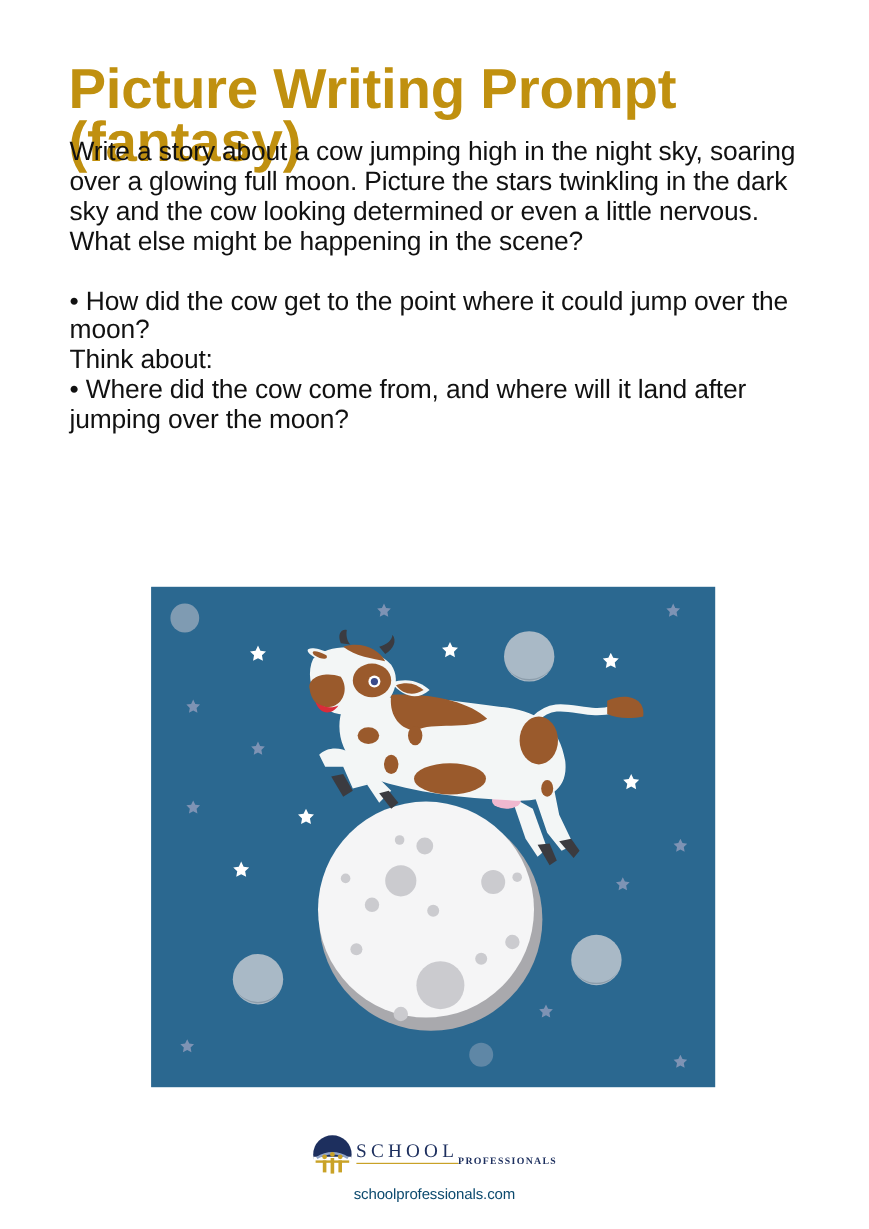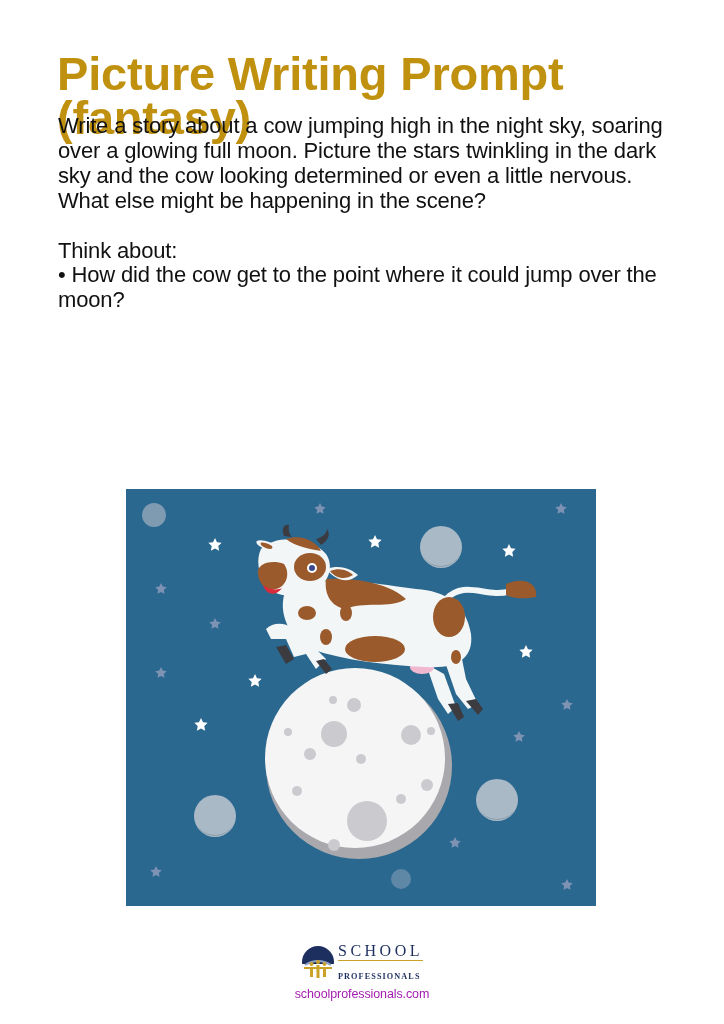--- a/index.html
+++ b/index.html
@@ -9,37 +9,38 @@
            font-size: 47px; font-weight: bold; color: #c0900f; letter-spacing: -0.2px; line-height: 44px; }
   .body-text { position: absolute; left: 58px; top: 114px; width: 630px;
                font-size: 22px; line-height: 24.9px; letter-spacing: -0.15px; }
   .body-text p { margin: 0; }
   .gap { height: 24.9px; }
   .illustration { position: absolute; left: 126px; top: 489px; width: 470px; height: 417px;
                   background: #2b6890; overflow: hidden; }
   .illustration svg { display: block; }
   .footer { position: absolute; left: 0; top: 945px; width: 724px; text-align: center; }
   .logo { display: inline-flex; align-items: center; gap: 3px; height: 34px; }
-  .logo-text { display: flex; flex-direction: column; align-items: flex-start; line-height: 1; }
+  .logo-text { display: flex; flex-direction: row; align-items: flex-start; line-height: 1; }
   .logo-school { font-family: "Liberation Serif", "DejaVu Serif", serif; font-size: 16px; letter-spacing: 3.5px;
                  color: #1d2f5e; border-bottom: 1.5px solid #c9a227; padding-bottom: 1px; }
   .logo-prof { font-family: "Liberation Serif", "DejaVu Serif", serif; font-size: 8.2px; letter-spacing: 1.1px;
                color: #1d2f5e; font-weight: bold; margin-top: 12px; }
-  .site-url { font-size: 12.5px; color: #a21caf; margin-top: 4px; letter-spacing: -0.1px; }
+  .site-url { font-size: 12.5px; color: #0c4a6e; margin-top: 4px; letter-spacing: -0.1px; }
 </style>
 </head>
 <body>
 
 <h1 class="title">Picture Writing Prompt (fantasy)</h1>
 
 <div class="body-text">
   <p>Write a story about a cow jumping high in the night sky, soaring over a glowing full moon. Picture the stars twinkling in the dark sky and the cow looking determined or even a little nervous. What else might be happening in the scene?</p>
   <div class="gap"></div>
+  <p>• How did the cow get to the point where it could jump over the moon?</p>
   <p>Think about:</p>
-  <p>• How did the cow get to the point where it could jump over the moon?</p>
+  <p>• Where did the cow come from, and where will it land after jumping over the moon?</p>
 </div>
 
 <div class="illustration">
   <svg width="470" height="417" viewBox="0 0 470 417">
     <rect width="470" height="417" fill="#2b6890"></rect>
 
     <g>
       <circle cx="28" cy="26" r="12" fill="#7f9bb2"></circle>
       <circle cx="315" cy="58" r="21" fill="#a9b9c6"></circle>
       <path d="M296,66 a21,21 0 0 0 38,0 a21,19 0 0 1 -38,0z" fill="#8c9dab"></path>

